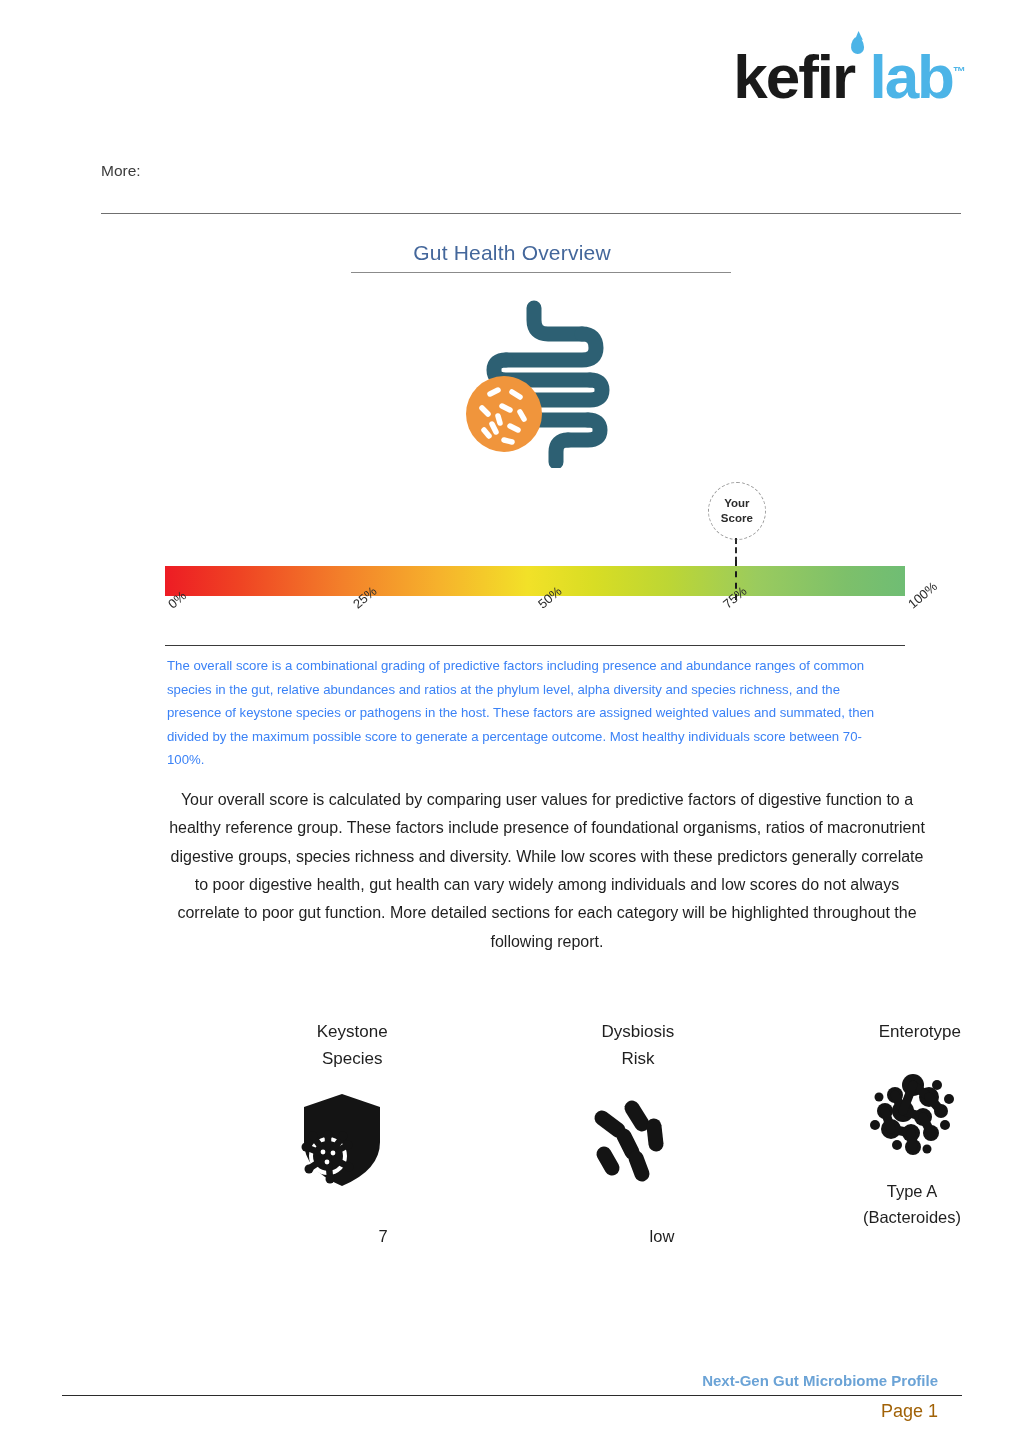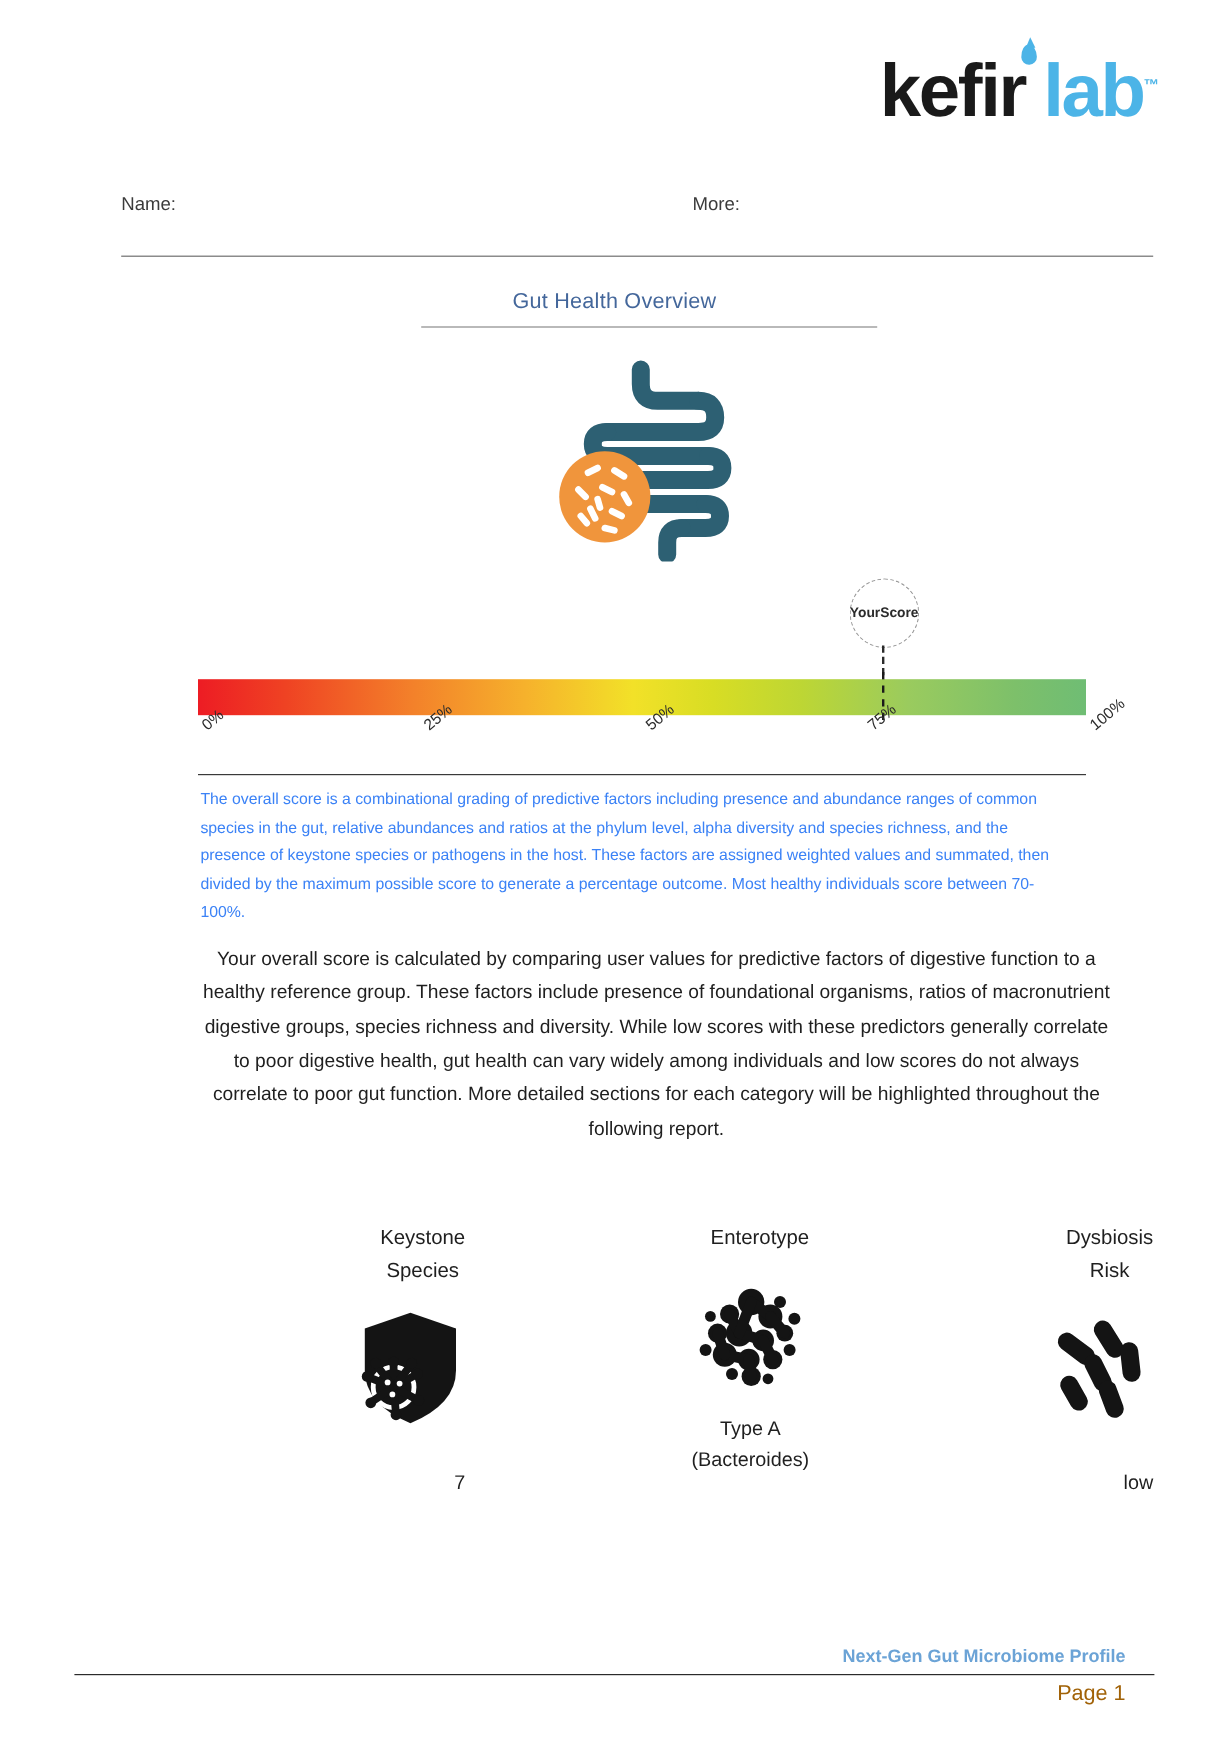--- a/index.html
+++ b/index.html
@@ -80,21 +80,21 @@
     background: #6f6f6f;
   }
 
   
   .section-title {
     position: absolute;
     top: 241px;
     left: 0;
     width: 1024px;
     text-align: center;
-    font-size: 18px;
+    font-size: 21px;
     color: #44679b;
     letter-spacing: 0.2px;
   }
   .title-rule {
     position: absolute;
     top: 272px;
     left: 351px;
     width: 380px;
     height: 1px;
     background: #8b8b8b;
@@ -112,21 +112,21 @@
   
   .score-bubble {
     position: absolute;
     top: 482px;
     left: 710px;
     width: 56px;
     height: 56px;
     border: 1.6px dashed #9b9b9b;
     border-radius: 50%;
     display: flex;
-    flex-direction: row;
+    flex-direction: column;
     align-items: center;
     justify-content: center;
     font-size: 11.5px;
     font-weight: bold;
     color: #2b2b2b;
     line-height: 1.28;
   }
   .score-stem {
     position: absolute;
     top: 538px;
@@ -279,21 +279,20 @@
 
 <div class="logo">
   <span class="logo-kefir">
     <span>kefir</span>
     <span class="droplet"></span>
   </span><span class="logo-lab">lab</span><span class="logo-tm">™</span>
 </div>
 
 <div class="meta">
   <div class="meta-row">
-    <div class="meta-left meta-name">Name:</div>
     <div class="meta-email">More:</div>
   </div>
 </div>
 <div class="rule-top"></div>
 
 <div class="section-title">Gut Health Overview</div>
 <div class="title-rule"></div>
 
 <div class="gut-wrap">
   <svg width="176" height="172" viewBox="0 0 176 172">
@@ -372,20 +371,38 @@
           <circle cx="10" cy="57" r="4.5" fill="#141414"></circle>
           <circle cx="17" cy="46" r="4.5" fill="#141414"></circle>
           <circle cx="47" cy="46" r="4.5" fill="#141414"></circle>
           <circle cx="27" cy="62" r="2.4" fill="#ffffff"></circle>
           <circle cx="37" cy="63" r="2.4" fill="#ffffff"></circle>
           <circle cx="31" cy="72" r="2.4" fill="#ffffff"></circle>
         </g>
       </svg>
     </div>
     <div class="metric-value">7</div>
+  </div>
+
+  <div class="metric metric-dysbiosis">
+    <div class="metric-title">Dysbiosis
+Risk</div>
+    <div class="metric-icon">
+      <svg width="86" height="96" viewBox="0 0 86 96">
+        <g stroke="#141414" stroke-width="15" stroke-linecap="round" fill="none">
+          <path d="M14 26 L30 38"></path>
+          <path d="M44 16 L54 32"></path>
+          <path d="M36 44 L44 60"></path>
+          <path d="M66 34 L68 52"></path>
+          <path d="M16 62 L24 76"></path>
+          <path d="M48 66 L54 82"></path>
+        </g>
+      </svg>
+    </div>
+    <div class="metric-value">low</div>
   </div>
 
   <div class="metric metric-enterotype">
     <div class="metric-title">Enterotype</div>
     <div class="metric-icon">
       <svg width="96" height="92" viewBox="0 0 96 92">
         <g fill="#141414">
           <circle cx="48" cy="18" r="11"></circle>
           <circle cx="30" cy="28" r="8"></circle>
           <circle cx="64" cy="30" r="10"></circle>
@@ -415,35 +432,17 @@
           <path d="M20 44 L26 62"></path>
           <path d="M64 30 L76 44"></path>
           <path d="M48 18 L38 44"></path>
         </g>
       </svg>
     </div>
     <div class="metric-value">Type A
 (Bacteroides)</div>
   </div>
 
-  <div class="metric metric-dysbiosis">
-    <div class="metric-title">Dysbiosis
-Risk</div>
-    <div class="metric-icon">
-      <svg width="86" height="96" viewBox="0 0 86 96">
-        <g stroke="#141414" stroke-width="15" stroke-linecap="round" fill="none">
-          <path d="M14 26 L30 38"></path>
-          <path d="M44 16 L54 32"></path>
-          <path d="M36 44 L44 60"></path>
-          <path d="M66 34 L68 52"></path>
-          <path d="M16 62 L24 76"></path>
-          <path d="M48 66 L54 82"></path>
-        </g>
-      </svg>
-    </div>
-    <div class="metric-value">low</div>
-  </div>
-
 </div>
 
 <div class="footer-title">Next-Gen Gut Microbiome Profile</div>
 <div class="footer-rule"></div>
 <div class="footer-page">Page 1</div>
 
 </body></html>

